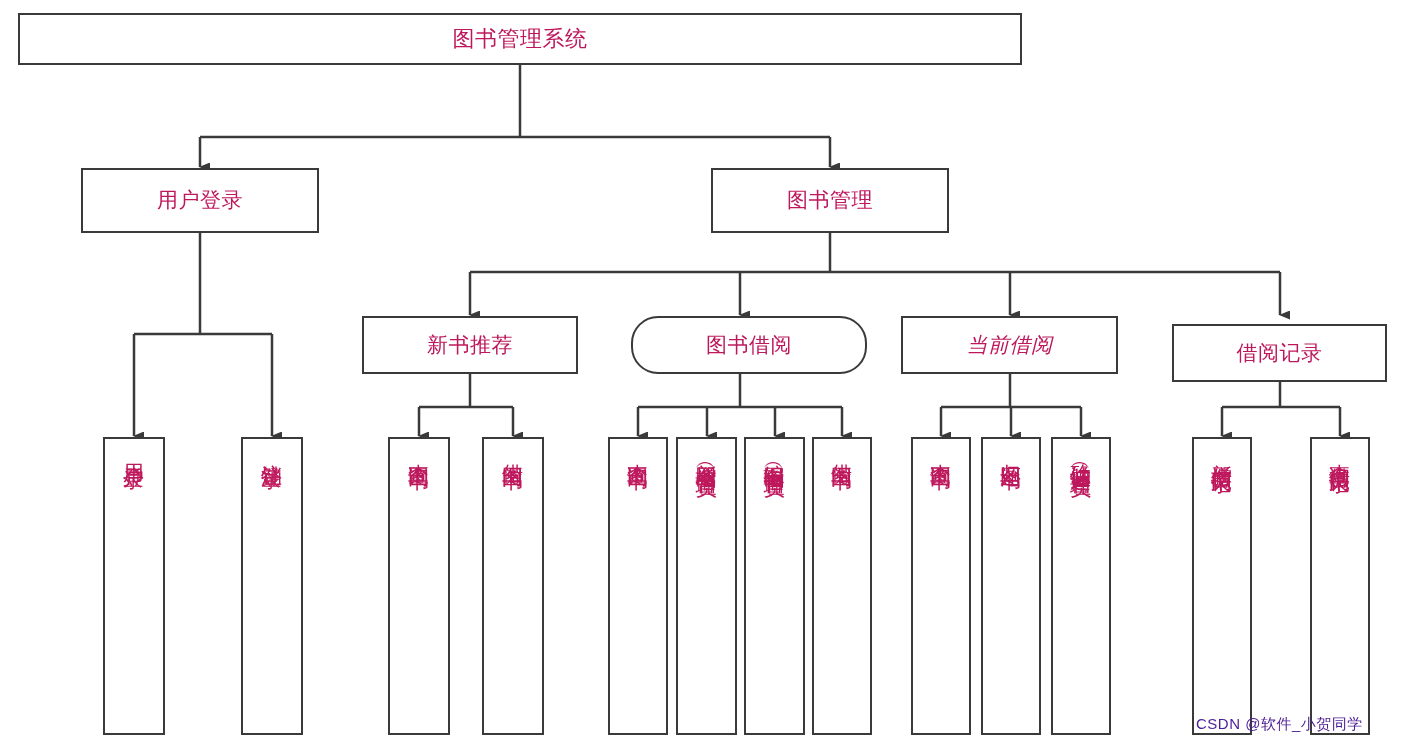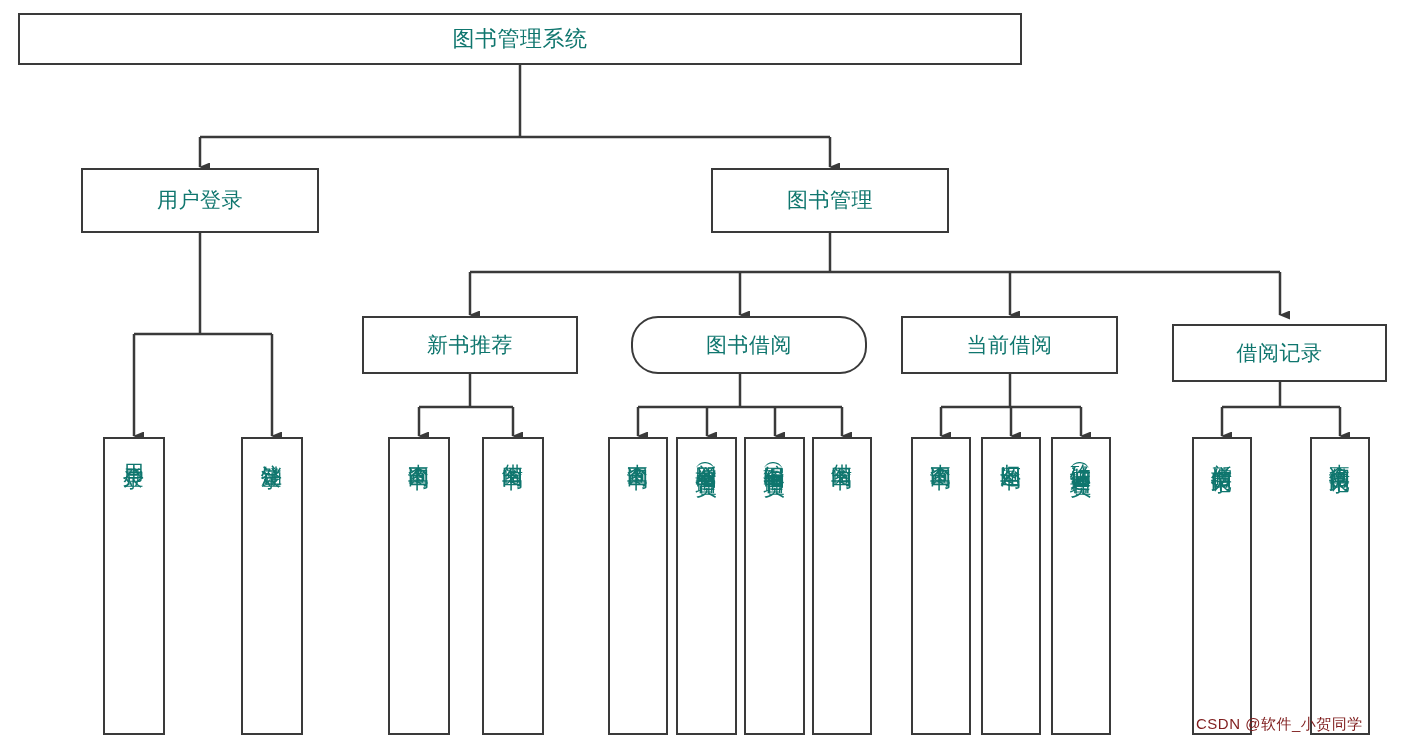--- a/index.html
+++ b/index.html
@@ -28,21 +28,21 @@
     pointer-events: none;
   }
   .node {
     position: absolute;
     box-sizing: border-box;
     background: #ffffff;
     border: 2px solid #3a3a3a;
     display: flex;
     align-items: center;
     justify-content: center;
-    color: #0f766e;
+    color: #be185d;
     overflow: hidden;
   }
   .node .label {
     display: block;
     text-align: center;
     line-height: 1.18;
     white-space: nowrap;
   }
   .node.horiz .label {
     writing-mode: horizontal-tb;
@@ -62,21 +62,21 @@
     text-orientation: upright;
     font-size: 21px;
     letter-spacing: 2px;
     line-height: 1;
   }
   .watermark {
     position: absolute;
     left: 1196px;
     top: 715px;
     font-size: 15px;
-    color: #7f1d1d;
+    color: #4c1d95;
     letter-spacing: 0.5px;
     white-space: nowrap;
     font-family: "Liberation Sans", "DejaVu Sans", sans-serif;
   }
 </style>
 </head>
 <body>
 
 <div id="diagram-root">
   <svg class="connectors" viewBox="0 0 1405 747" xmlns="http://www.w3.org/2000/svg">
@@ -130,21 +130,21 @@
       </div>
       <div class="node horiz" style="left: 711px; top: 168px; width: 238px; height: 65px;">
         <span class="label">图书管理</span>
       </div>
       <div class="node horiz" style="left: 362px; top: 316px; width: 216px; height: 58px; align-items: center;">
         <span class="label">新书推荐</span>
       </div>
       <div class="node horiz" style="left: 631px; top: 316px; width: 236px; height: 58px; border-radius: 27px;">
         <span class="label">图书借阅</span>
       </div>
-      <div class="node horiz" style="left: 901px; top: 316px; width: 217px; height: 58px;">
+      <div class="node horiz" style="left: 901px; top: 316px; width: 217px; height: 58px; font-style: italic;">
         <span class="label">当前借阅</span>
       </div>
       <div class="node horiz" style="left: 1172px; top: 316px; width: 215px; height: 58px; margin-top: 8px;">
         <span class="label">借阅记录</span>
       </div>
       <div class="node vert" style="left: 103px; top: 437px; width: 62px; height: 298px;">
         <span class="label">用户登录</span>
       </div>
       <div class="node vert" style="left: 241px; top: 437px; width: 62px; height: 298px;">
         <span class="label">注销登录</span>

